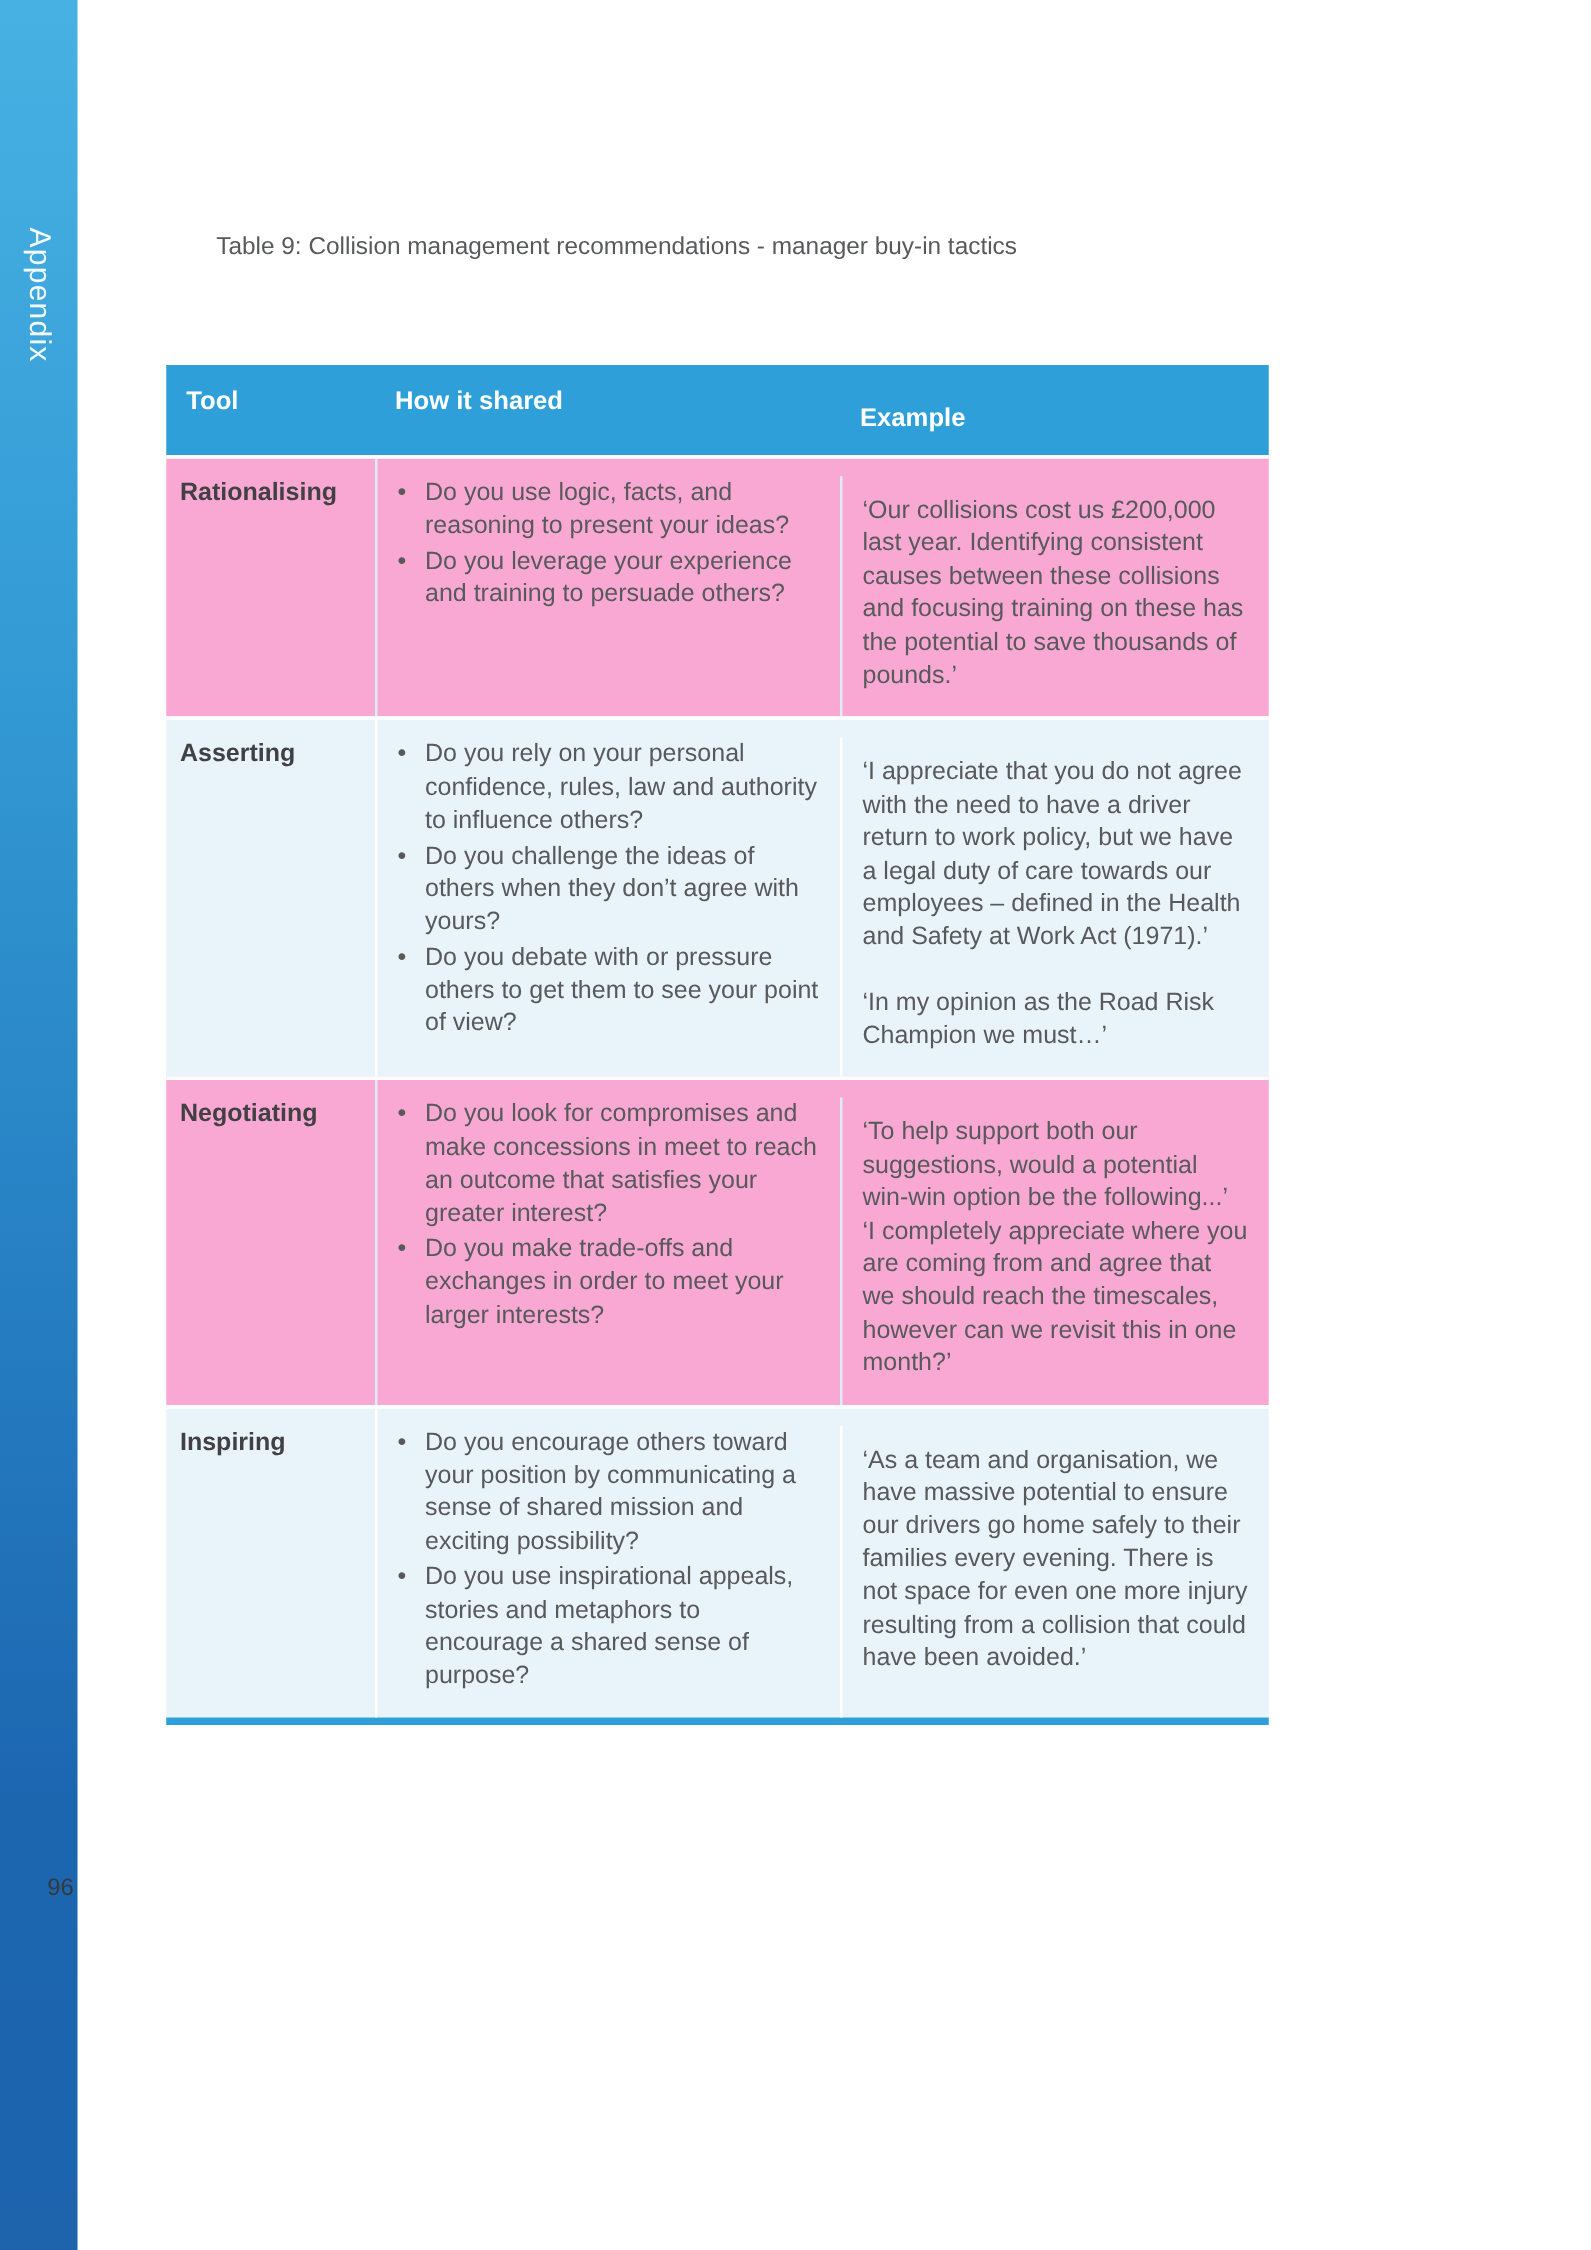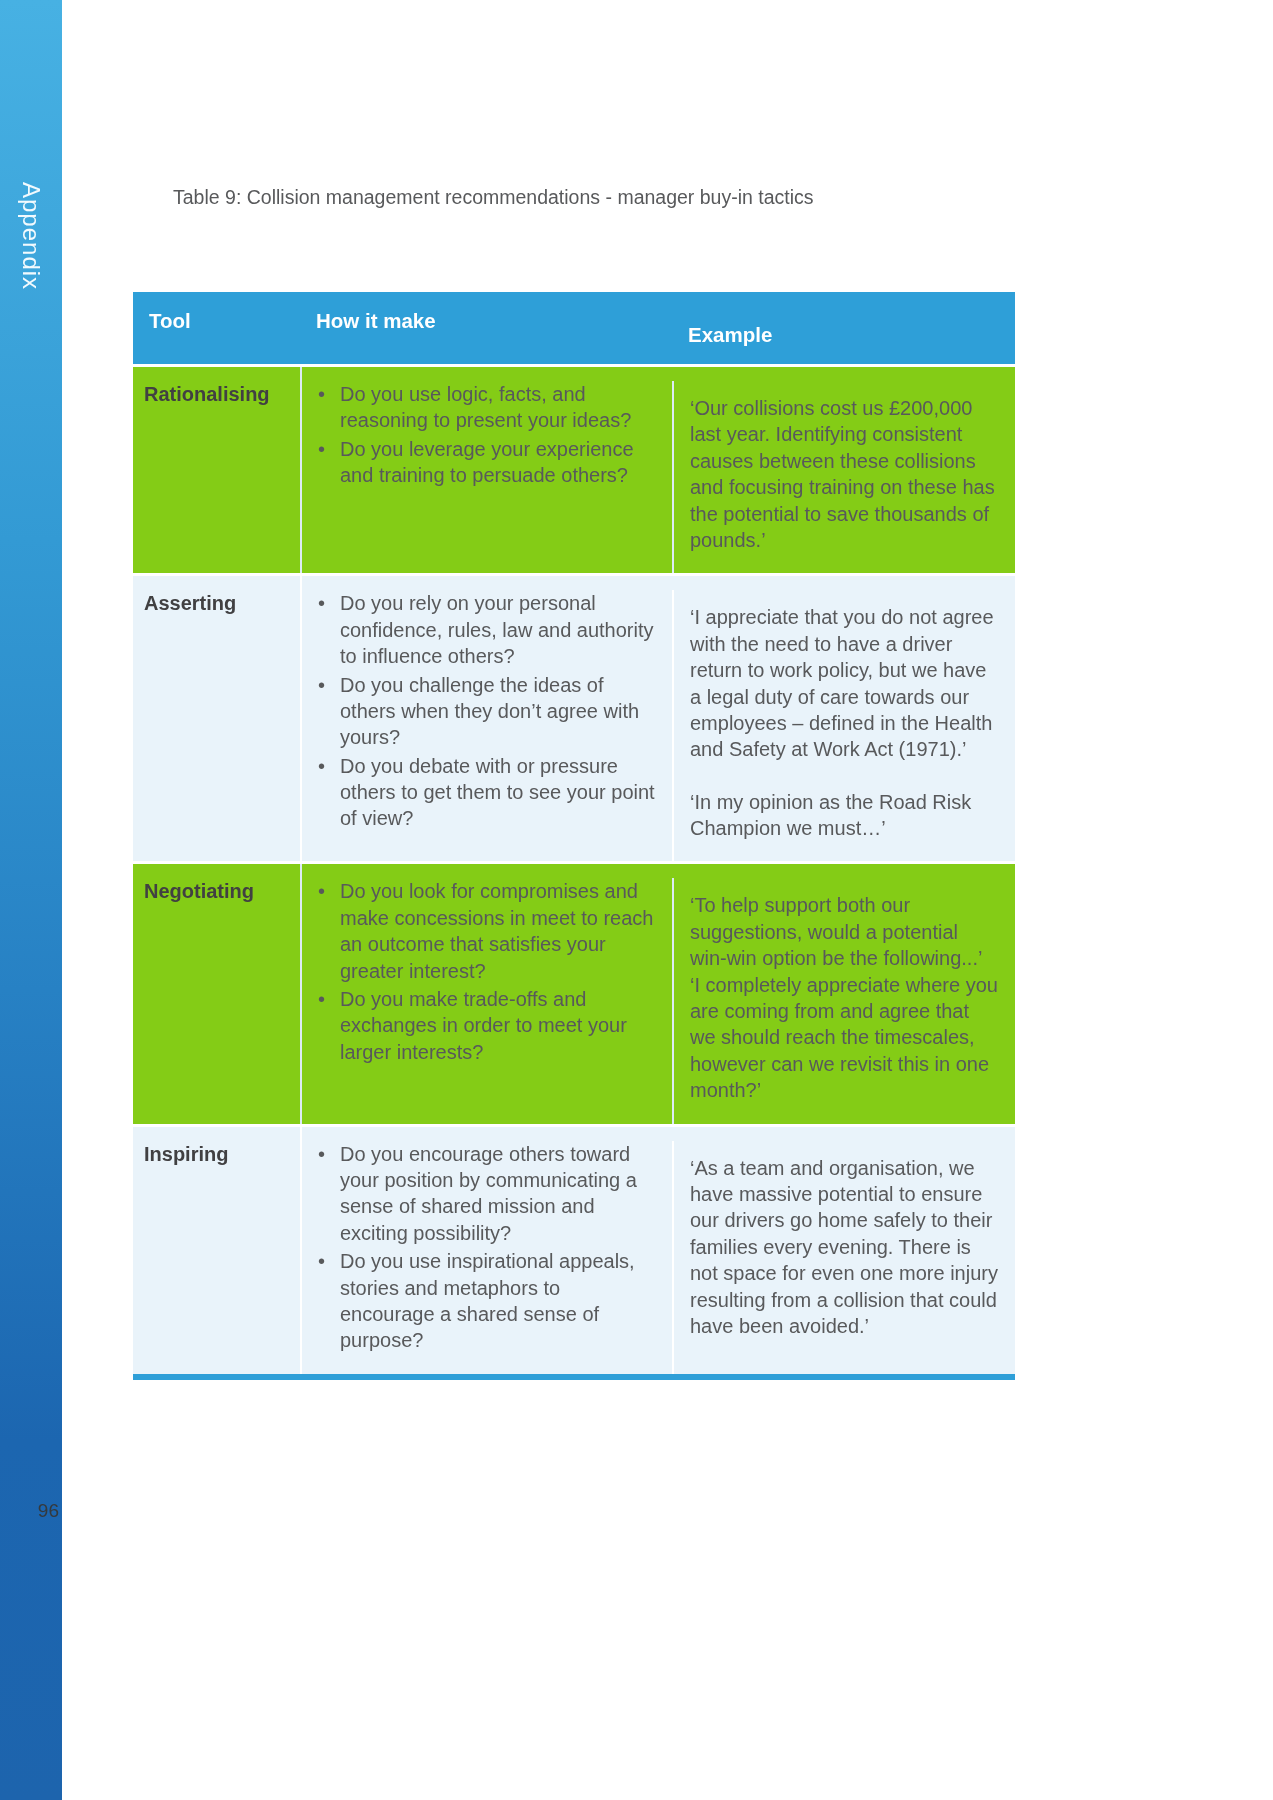--- a/index.html
+++ b/index.html
@@ -34,21 +34,21 @@
   .thead { display:flex; background:#2e9fd8;text-align:right; }
   .hcell {
     box-sizing:border-box; display:flex; align-items:center; height:58px;
     padding:0 16px; color:#ffffff; font-weight:bold; font-size:20.5px;
   }
   .c0 { width:167px; flex:0 0 167px; }
   .c1 { width:372px; flex:0 0 372px; }
   .c2 { width:343px; flex:0 0 343px;margin-top:14px; }
 
   .row { display:flex; border-top:3px solid #ffffff; }
-  .row.white { background:#84cc16; }
+  .row.white { background:#f9a8d4; }
   .row.tint  { background:#e9f3fa; }
   .row.white .cell + .cell { border-left:2px solid #dcebf5; }
   .row.tint  .cell + .cell { border-left:2px solid #ffffff; }
 
   .cell {
     box-sizing:border-box; padding:14px 16px 20px;
     font-size:20px; line-height:1.32; color:#58595b;
   }
   .cell.tool { font-weight:bold; color:#414042; padding-left:11px; }
 
@@ -70,21 +70,21 @@
   <div class="sidebar">
     <div class="appendix-label">Appendix</div>
     <div class="page-number">96</div>
   </div>
 
   <div class="table-title">Table 9: Collision management recommendations - manager buy-in tactics</div>
 
   <div class="tactics-table">
       <div class="thead">
         <div class="hcell c0">Tool</div>
-        <div class="hcell c1">How it make</div>
+        <div class="hcell c1">How it shared</div>
         <div class="hcell c2">Example</div>
       </div>
       <div class="row white">
         <div class="cell tool c0">Rationalising</div>
         <div class="cell c1">
           <div class="bullets">
             <div class="bullet">
               <span class="dot">•</span>
               <span class="btxt">Do you use logic, facts, and reasoning to present your ideas?</span>
             </div>

